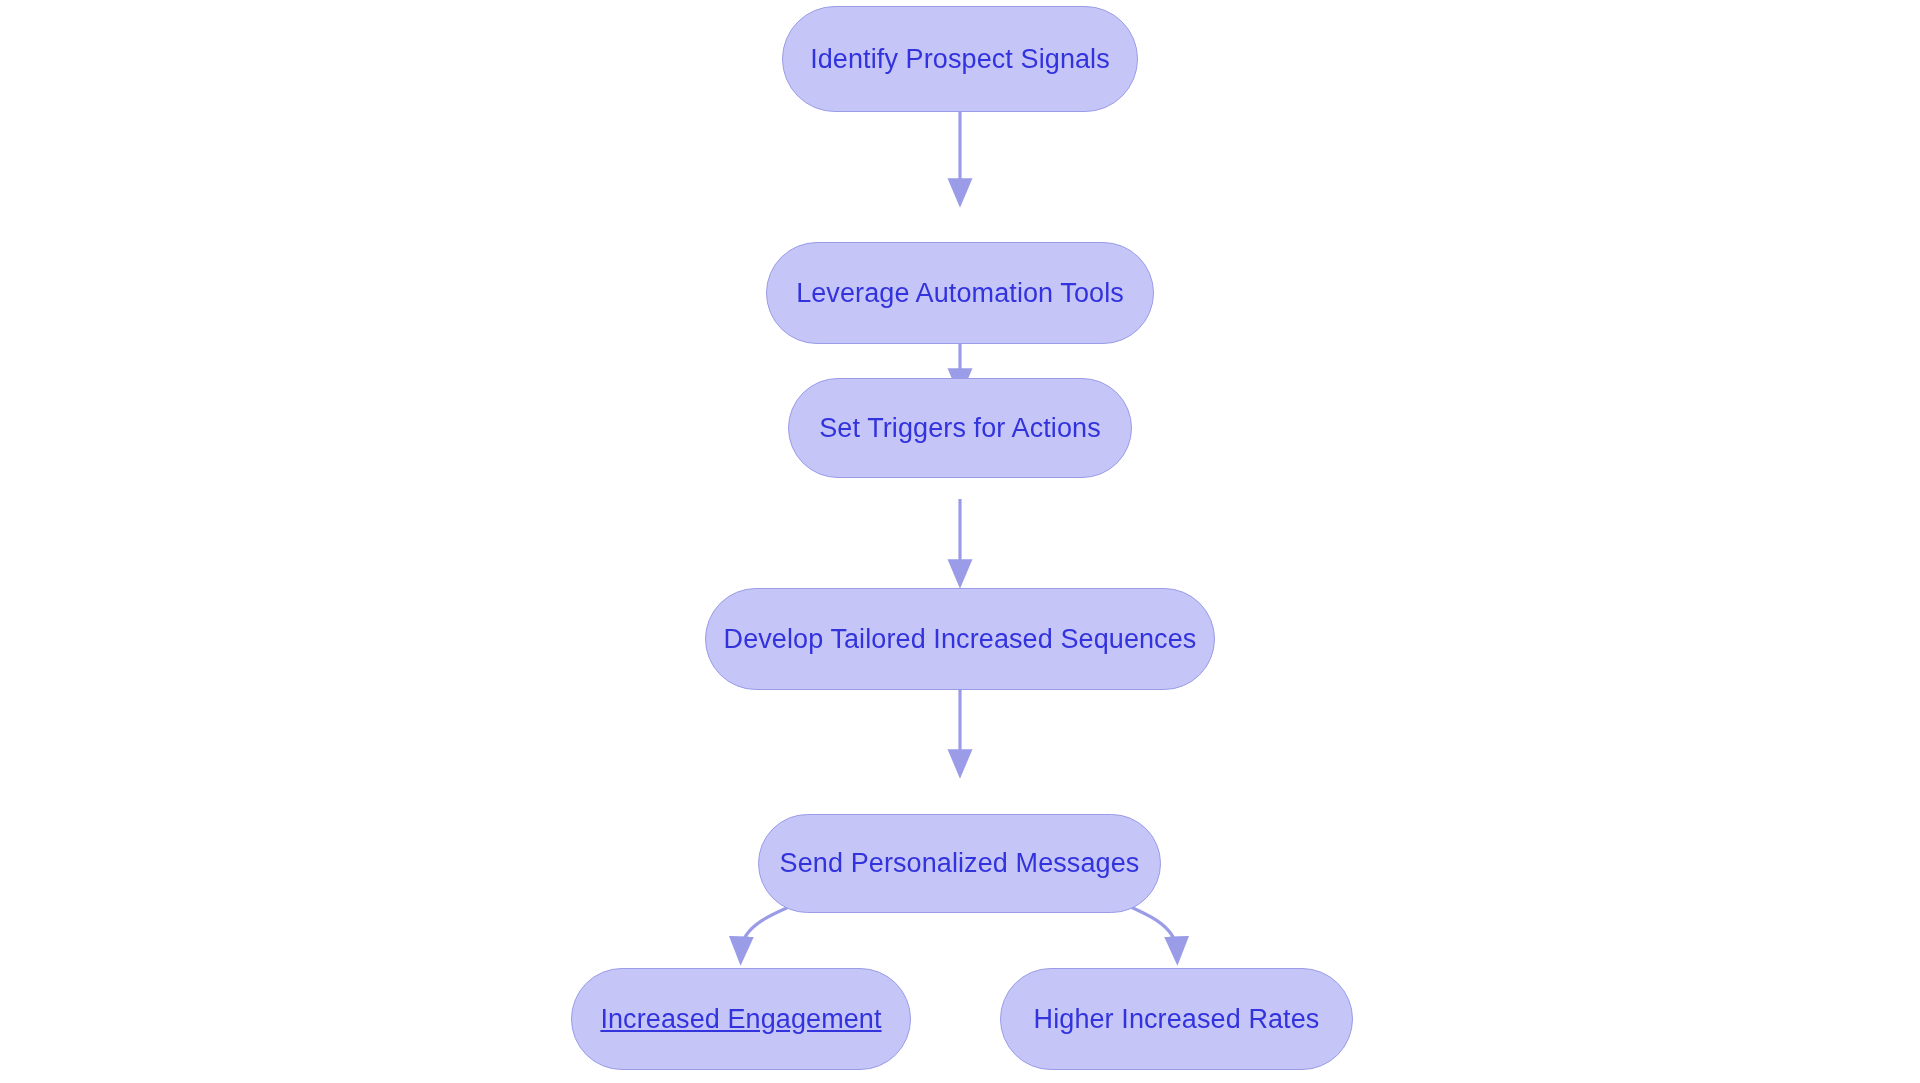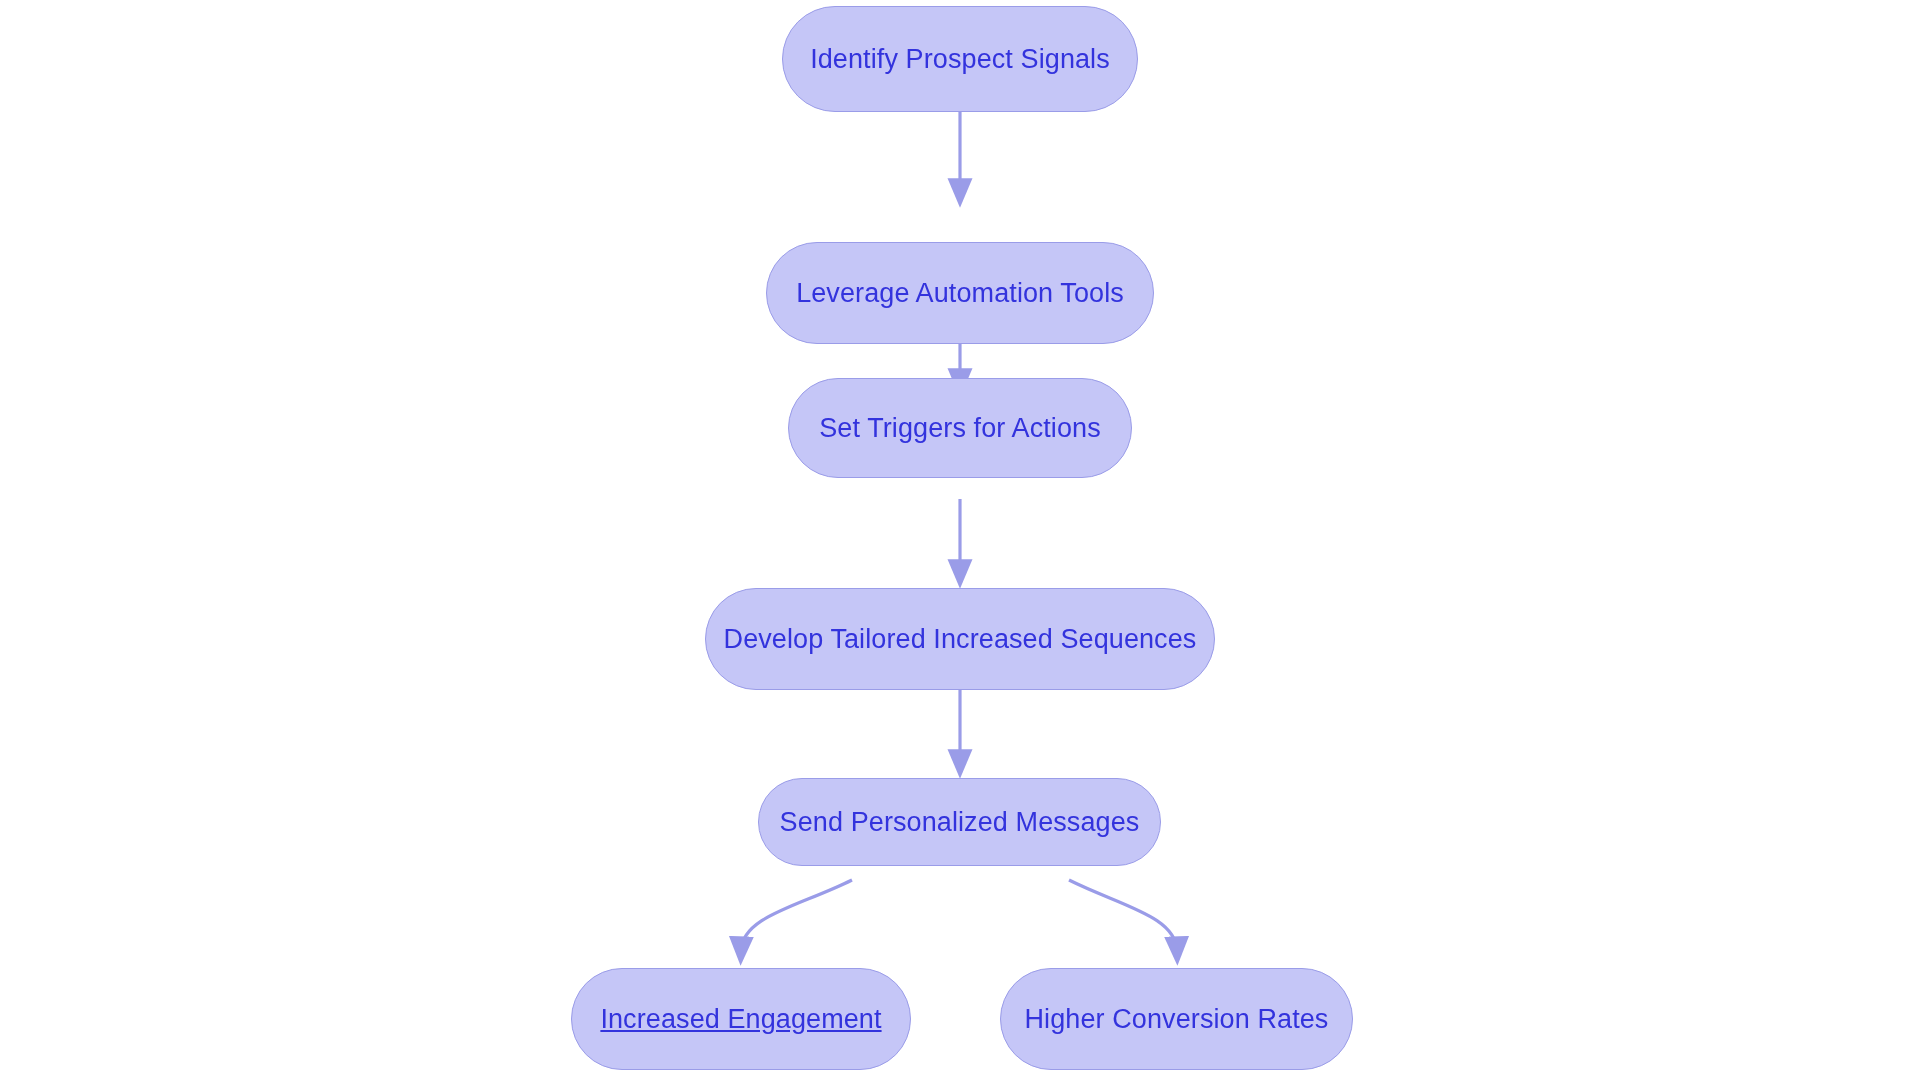--- a/index.html
+++ b/index.html
@@ -94,25 +94,25 @@
   </div>
 
   <div class="node" style="left:788px; top:378px; width:344px; height:100px;">
     <span class="node-label">Set Triggers for Actions</span>
   </div>
 
   <div class="node" style="left:705px; top:588px; width:510px; height:102px;">
     <span class="node-label">Develop Tailored Increased Sequences</span>
   </div>
 
-  <div class="node" style="left:758px; top:778px; width:403px; height:88px;">
+  <div class="node" style="left:758px; top:814px; width:403px; height:99px;">
     <span class="node-label">Send Personalized Messages</span>
   </div>
 
   <div class="node" style="left:571px; top:968px; width:340px; height:102px;text-decoration:underline;">
     <span class="node-label">Increased Engagement</span>
   </div>
 
   <div class="node" style="left:1000px; top:968px; width:353px; height:102px;">
-    <span class="node-label">Higher Conversion Rates</span>
+    <span class="node-label">Higher Increased Rates</span>
   </div>
 
 </div>
 
 </body></html>

